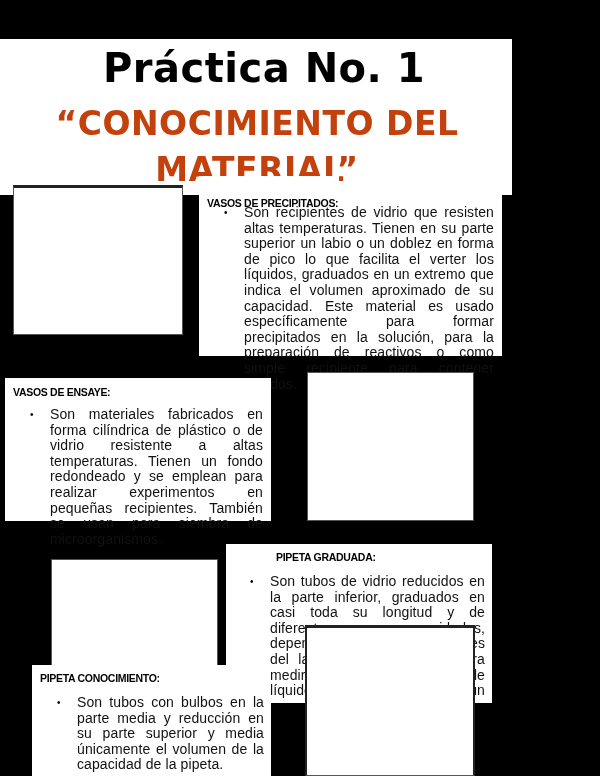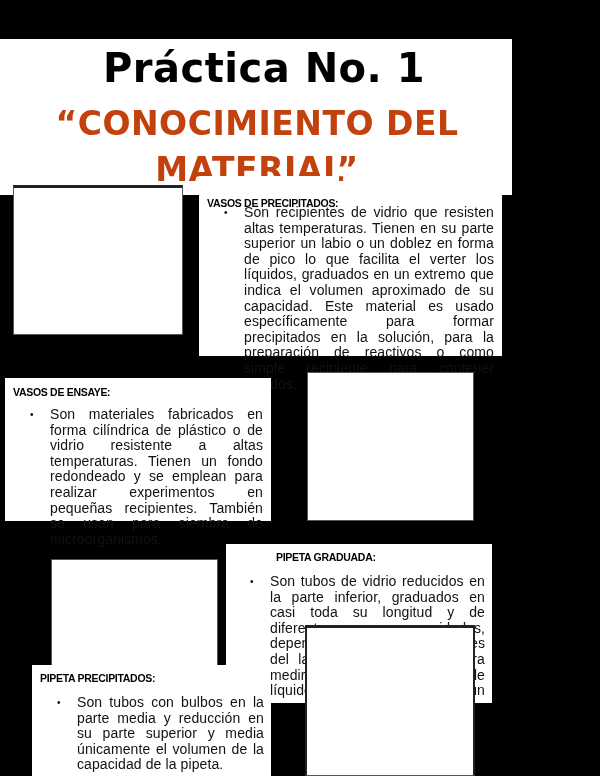--- a/index.html
+++ b/index.html
@@ -111,19 +111,19 @@
 <div class="abs text-box" style="left:226px; top:544px; width:266px; height:159px;"></div>
 <div class="heading" style="left:234px; top:551px;margin-left:42px;">PIPETA GRADUADA:</div>
 <div class="bullet-row" style="left:250px; top:574px; width:235px; height:126px; overflow:hidden;">
   <span class="bullet">•</span>
   <span class="para">Son tubos de vidrio reducidos en la parte inferior, graduados en casi toda su longitud y de diferentes capacidades, dependiendo de las necesidades del laboratorio, se utilizan para medir volúmenes exactos de líquidos, tienen en punta un orificio por donde se hace la salida del líquido.</span>
 </div>
 
 <div class="abs img-box" style="left:51px; top:559px; width:167px; height:110px; border-bottom:none;"></div>
 
 <div class="abs text-box" style="left:32px; top:665px; width:239px; height:111px;"></div>
-<div class="heading" style="left:40px; top:672px;">PIPETA PRECIPITADOS:</div>
+<div class="heading" style="left:40px; top:672px;">PIPETA CONOCIMIENTO:</div>
 <div class="bullet-row" style="left:57px; top:695px; width:207px;">
   <span class="bullet">•</span>
   <span class="para">Son tubos con bulbos en la parte media y reducción en su parte superior y media únicamente el volumen de la capacidad de la pipeta.</span>
 </div>
 
 <div class="abs img-box dark-top" style="left:305px; top:625px; width:170px; height:151px; border-left:2px solid #222; border-right:2px solid #222;"></div>
 
 </body></html>

